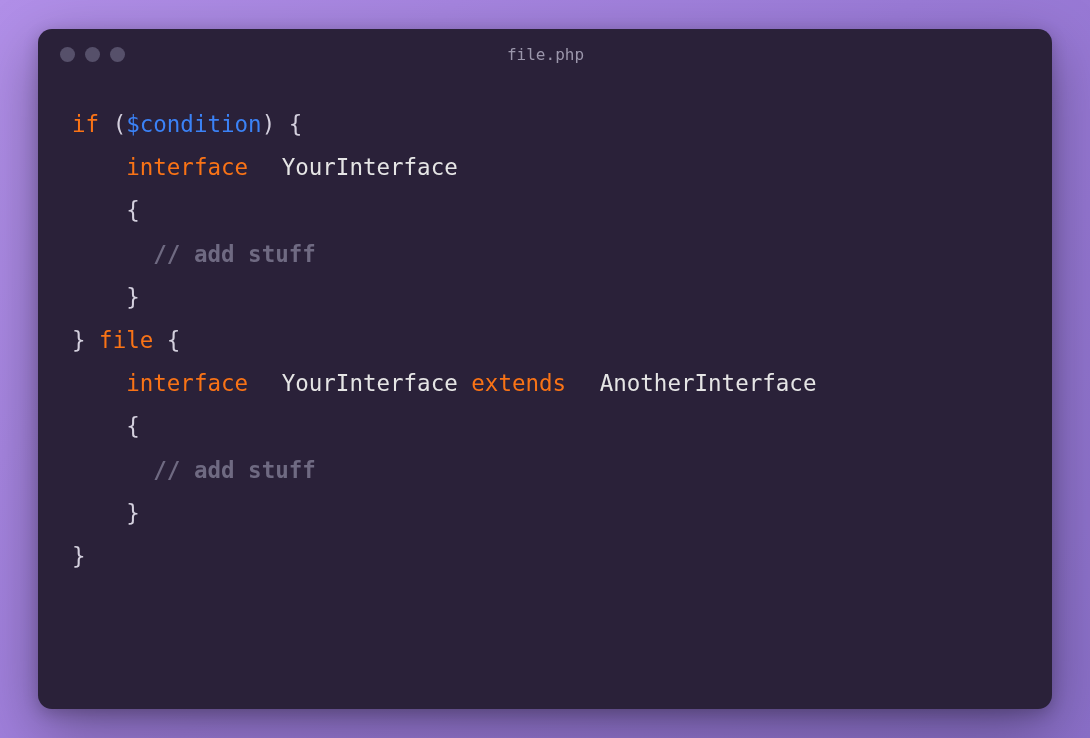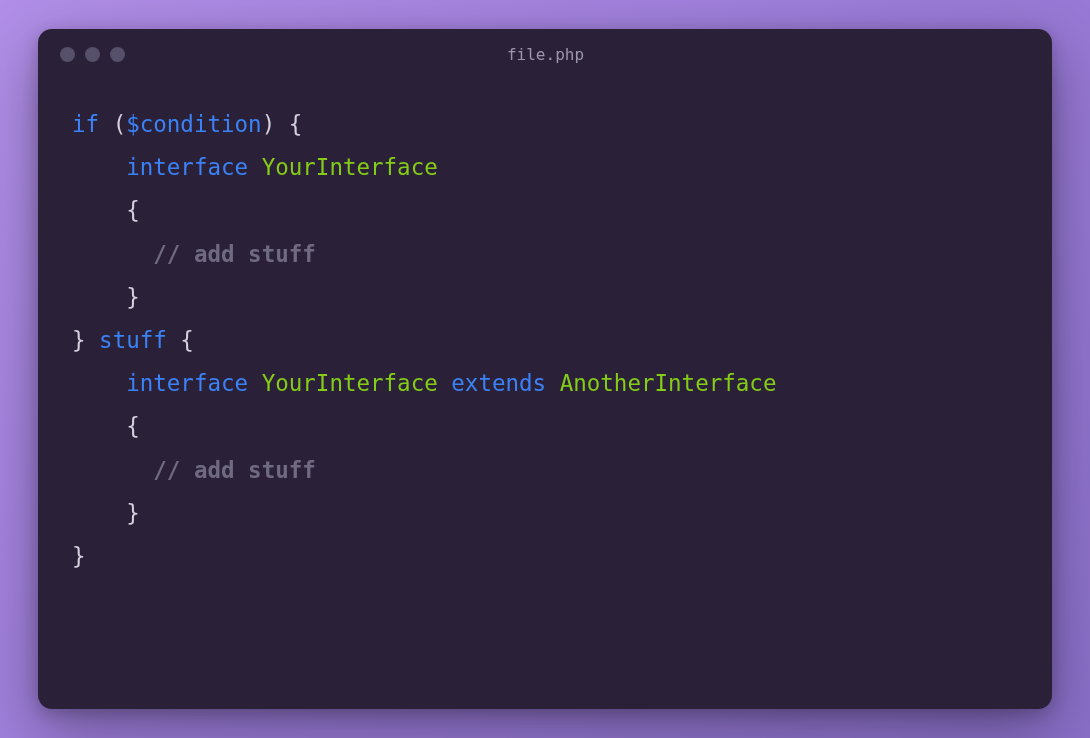--- a/index.html
+++ b/index.html
@@ -55,42 +55,42 @@
   }
   .code {
     flex: 1;
     padding: 24px 34px 24px 34px;
     font-size: 22.5px;
     line-height: 1.92;
     color: #d4d0de;
     white-space: pre;
     overflow: hidden;
   }
-  .tk-kw   { color: #3b82f6; }  
+  .tk-kw   { color: #f97316; }  
   .tk-var  { color: #3b82f6; }  
   .tk-pn   { color: #d4d0de; }  
-  .tk-cls  { color: #84cc16; }  
+  .tk-cls  { color: #e5e5e5; margin-left: 20px; }  
   .tk-cmt  { color: #6f6a82; font-weight: bold; }  
 </style>
 </head>
 <body>
 
 <div class="window">
   <div class="titlebar">
     <div class="traffic">
       <div class="dot"></div>
       <div class="dot"></div>
       <div class="dot"></div>
     </div>
     <div class="title">file.php</div>
   </div>
   <div class="code" id="code"><span class="tk-kw">if</span><span class="tk-pn"> (</span><span class="tk-var">$condition</span><span class="tk-pn">) {</span>
 <span class="tk-pn">    </span><span class="tk-kw">interface</span><span class="tk-pn"> </span><span class="tk-cls">YourInterface</span>
 <span class="tk-pn">    {</span>
 <span class="tk-pn">      </span><span class="tk-cmt">// add stuff</span>
 <span class="tk-pn">    }</span>
-<span class="tk-pn">} </span><span class="tk-kw">stuff</span><span class="tk-pn"> {</span>
+<span class="tk-pn">} </span><span class="tk-kw">file</span><span class="tk-pn"> {</span>
 <span class="tk-pn">    </span><span class="tk-kw">interface</span><span class="tk-pn"> </span><span class="tk-cls">YourInterface</span><span class="tk-pn"> </span><span class="tk-kw">extends</span><span class="tk-pn"> </span><span class="tk-cls">AnotherInterface</span>
 <span class="tk-pn">    {</span>
 <span class="tk-pn">      </span><span class="tk-cmt">// add stuff</span>
 <span class="tk-pn">    }</span>
 <span class="tk-pn">}</span></div>
 </div>
 
 </body></html>

